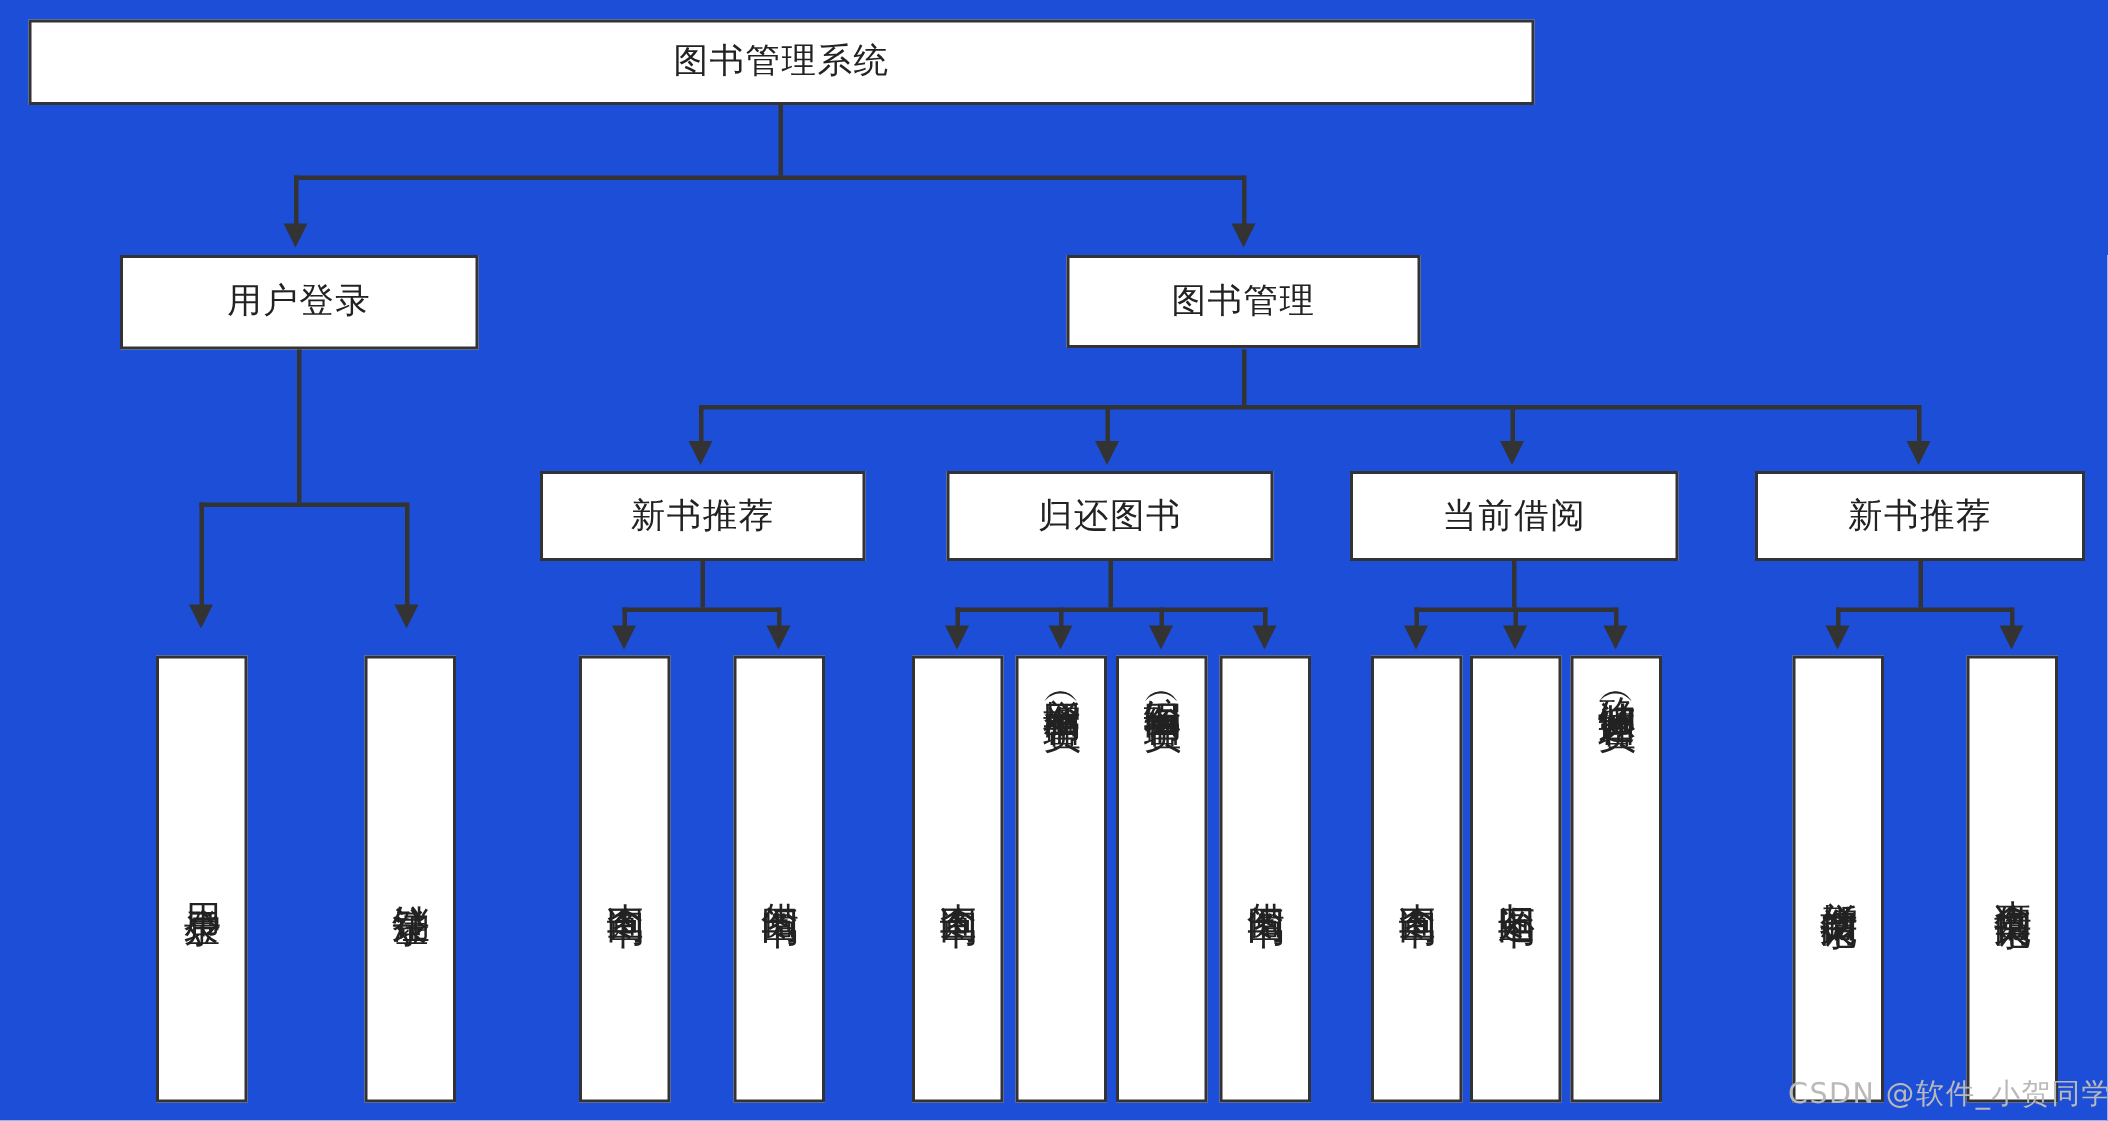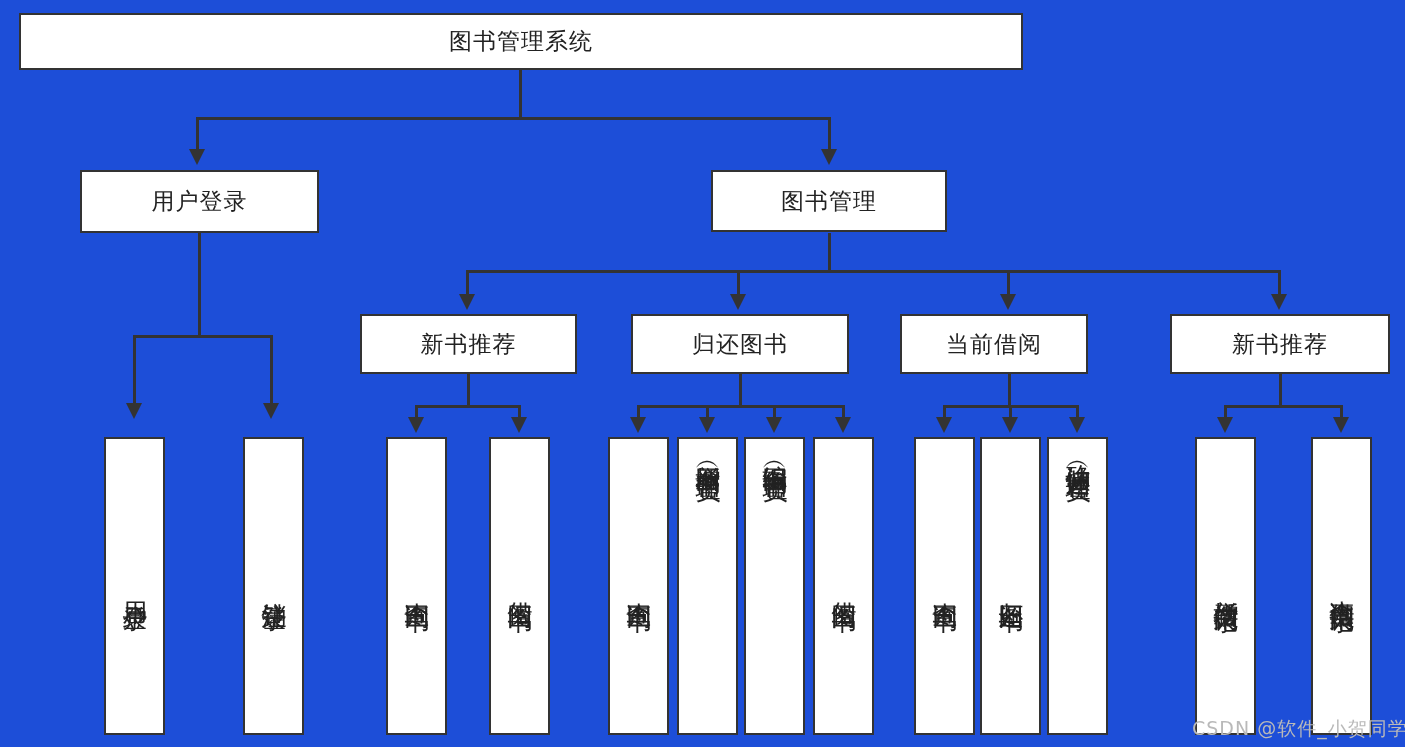--- a/index.html
+++ b/index.html
@@ -133,21 +133,21 @@
   <div class="arrow" style="left:1271px; top:294px;"></div>
 
   <div class="node" style="left:360px; top:314px; width:217px; height:60px;align-items:center;">
     <span class="node-label">新书推荐</span>
   </div>
 
   <div class="node" style="left:631px; top:314px; width:218px; height:60px;">
     <span class="node-label">归还图书</span>
   </div>
 
-  <div class="node" style="left:900px; top:314px; width:188px; height:60px;">
+  <div class="node" style="left:900px; top:314px; width:219px; height:60px;">
     <span class="node-label">当前借阅</span>
   </div>
 
   <div class="node" style="left:1170px; top:314px; width:220px; height:60px;">
     <span class="node-label">新书推荐</span>
   </div>
 
   <div class="v-line" style="left:467px; top:374px; height:31px;"></div>
   <div class="h-line" style="left:415px; top:405px; width:105px;"></div>
   <div class="v-line" style="left:415px; top:405px; height:14px;"></div>

